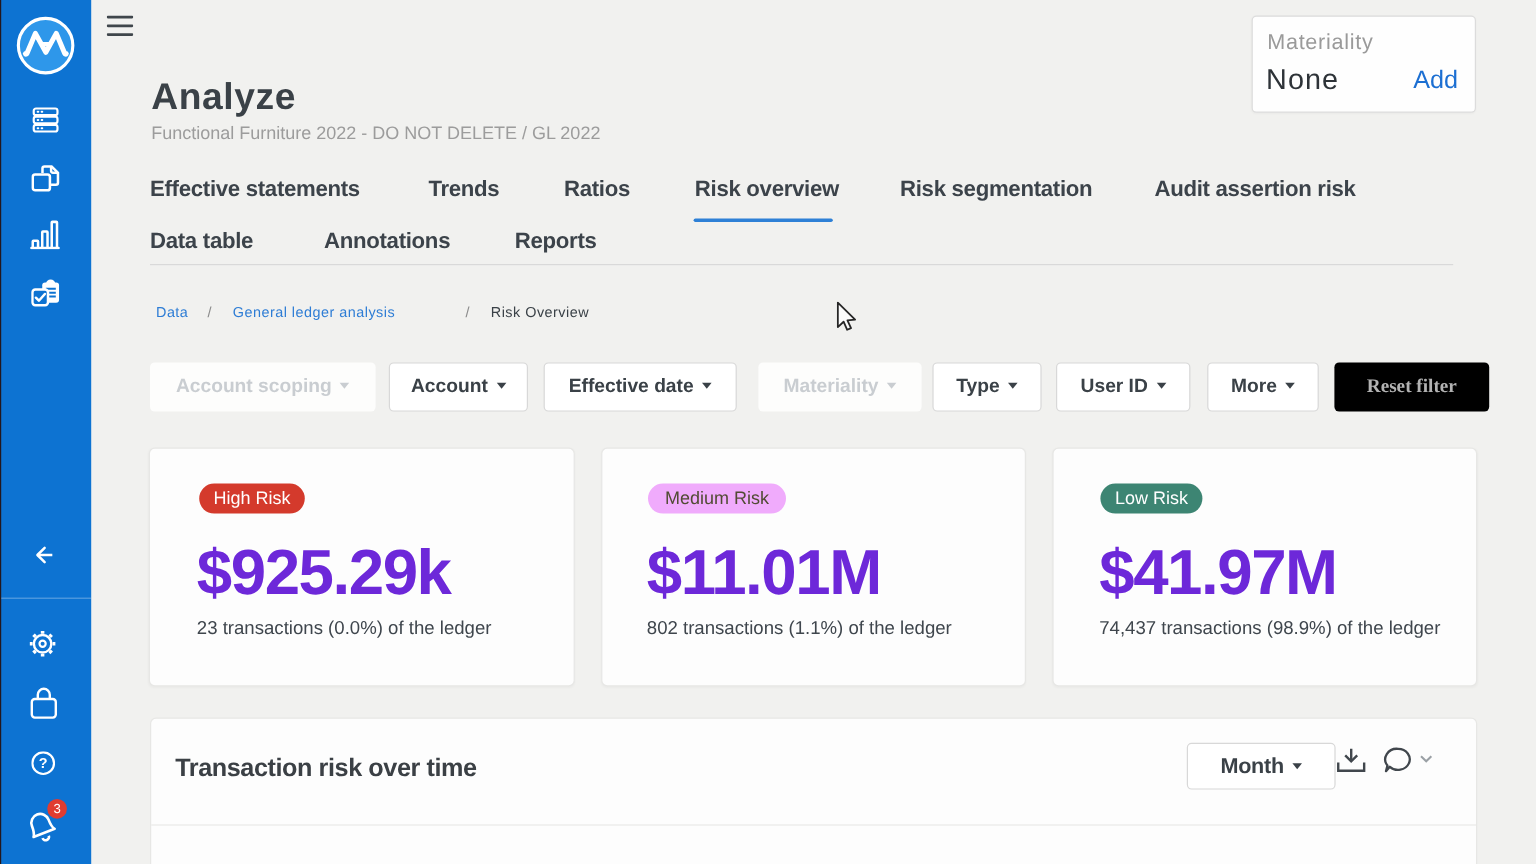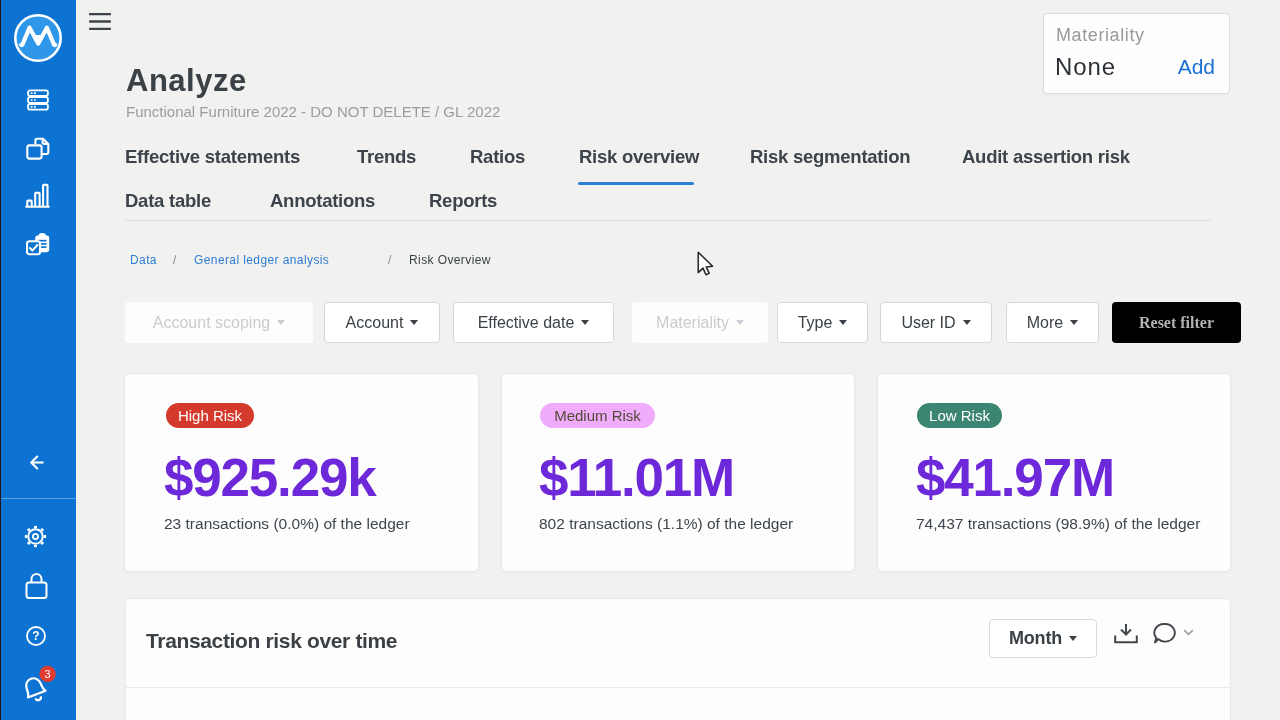--- a/index.html
+++ b/index.html
@@ -20,38 +20,38 @@
 .mcard { position:absolute; left:1043px; top:13px; width:187px; height:81px; background:#fefefe; border:1px solid #dcdcdc; border-radius:4px; box-shadow:0 1px 2px rgba(0,0,0,0.03); }
 .mlabel { position:absolute; left:12px; top:11px; font-size:18px; color:#9a9a9a; letter-spacing:0.6px; }
 .mnone { position:absolute; left:11px; top:39px; font-size:24px; color:#2e3338; letter-spacing:0.9px; }
 .madd { position:absolute; right:14px; top:41px; font-size:21px; color:#1c6fd2; }
 
 .bc { position:absolute; top:250px; font-size:12px; letter-spacing:0.4px; line-height:20px; white-space:nowrap; }
 .bc.lnk { color:#2e7dd5; }
 .bc.sep { color:#8a8a8a; }
 .bc.cur { color:#3a4147; }
 
-.fbtn { position:absolute; top:302px; height:41px; background:#fff; border:1px solid #d8d8d8; border-radius:4px; font-size:16px; color:#3a4147; text-align:center; line-height:39px; white-space:nowrap; }
+.fbtn { position:absolute; top:302px; height:41px; background:#fff; border:1px solid #d8d8d8; border-radius:4px; font-size:16px; color:#3a4147; text-align:center; line-height:39px; white-space:nowrap;font-weight:bold; }
 .fbtn.dis { border:none; color:#c9cdd1; line-height:41px; background:#fdfdfc; }
 .fbtn.reset { border:none; background:#000000; color:#b2b2b2; line-height:41px; font-weight:bold;font-family:Liberation Serif, serif; }
 .caret { display:inline-block; vertical-align:middle; width:0; height:0; border-left:4.5px solid transparent; border-right:4.5px solid transparent; border-top:5px solid #3a4147; margin-left:7px; margin-top:-2px; }
 .caret.lt { border-top-color:#c9cdd1; }
 
 .card { position:absolute; top:373px; width:355px; height:199px; background:#fdfdfd; border:1px solid #e7e7e5; border-radius:5px; box-shadow:0 1px 2px rgba(0,0,0,0.03); }
 .pill { position:absolute; top:29px; height:25px; border-radius:13px; font-size:15px; line-height:25px; text-align:center; }
 .pill.high { left:41px; width:88px; background:#d43a2c; color:#fff; }
 .pill.med { left:38px; width:115px; background:#f0abfc; color:#514b33; }
 .pill.low { left:39px; width:85px; background:#3d8573; color:#fff; }
 .val { position:absolute; left:39px; top:80px; font-size:53px; font-weight:bold; color:#6d28d9; letter-spacing:-1.2px; line-height:48px; }
 .cap { position:absolute; left:39px; top:141px; font-size:15.5px; color:#3f464d; }
 
 .panel { position:absolute; left:125px; top:598px; width:1106px; height:130px; background:#fdfdfd; border:1px solid #e7e7e5; border-radius:5px 5px 0 0; }
 .ptitle { position:absolute; left:20px; top:30px; font-size:21px; font-weight:bold; color:#3b4045; letter-spacing:-0.35px; line-height:24px; }
 .pdiv { position:absolute; left:0; top:88px; width:1104px; height:1px; background:#eaeae8; }
-.month { position:absolute; left:863px; top:20px; width:108px; height:39px; background:#fff; border:1px solid #d8d8d8; border-radius:4px; font-size:18px; font-weight:bold; color:#3a4147; text-align:center; line-height:37px; letter-spacing:-0.2px; }
+.month { position:absolute; left:863px; top:20px; width:124px; height:39px; background:#fff; border:1px solid #d8d8d8; border-radius:4px; font-size:18px; font-weight:bold; color:#3a4147; text-align:center; line-height:37px; letter-spacing:-0.2px; }
 </style>
 </head>
 <body>
 <div class="edge"></div>
 <div class="sidebar">
 
   <svg class="abs" style="left:13px;top:13px" width="50" height="50" viewBox="0 0 50 50">
     <circle cx="25" cy="25" r="22.7" fill="#2e97ea" stroke="#ffffff" stroke-width="2.6"></circle>
     <path d="M8.2 31.8 Q8.9 32.6 9.7 31 L16.5 14.8 L25.2 30.6 L33.9 14.8 L40.7 31 Q41.5 32.6 42.2 31.8" fill="none" stroke="#ffffff" stroke-width="4.2" stroke-linecap="round" stroke-linejoin="round"></path>
     <path d="M20.6 23.8 L30 23.8" fill="none" stroke="#ffffff" stroke-width="3.6"></path>

